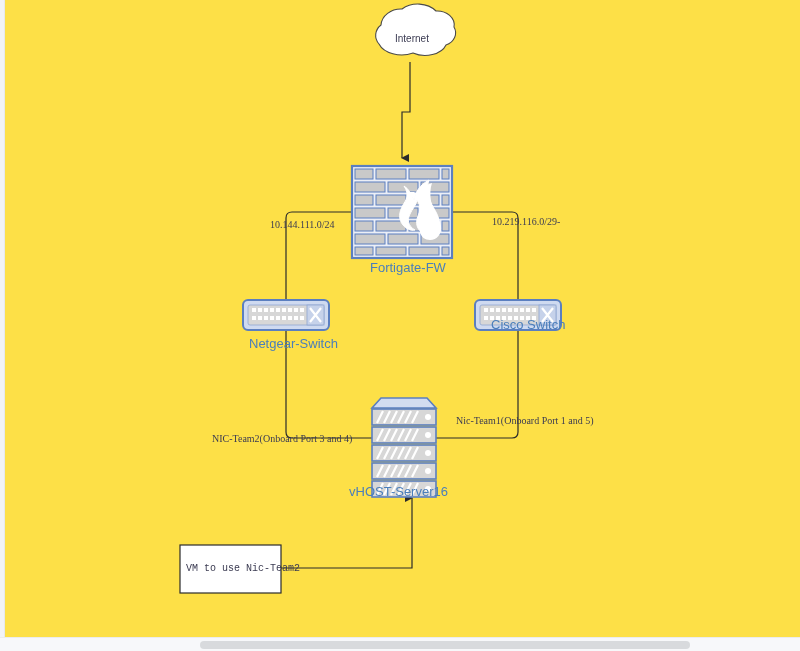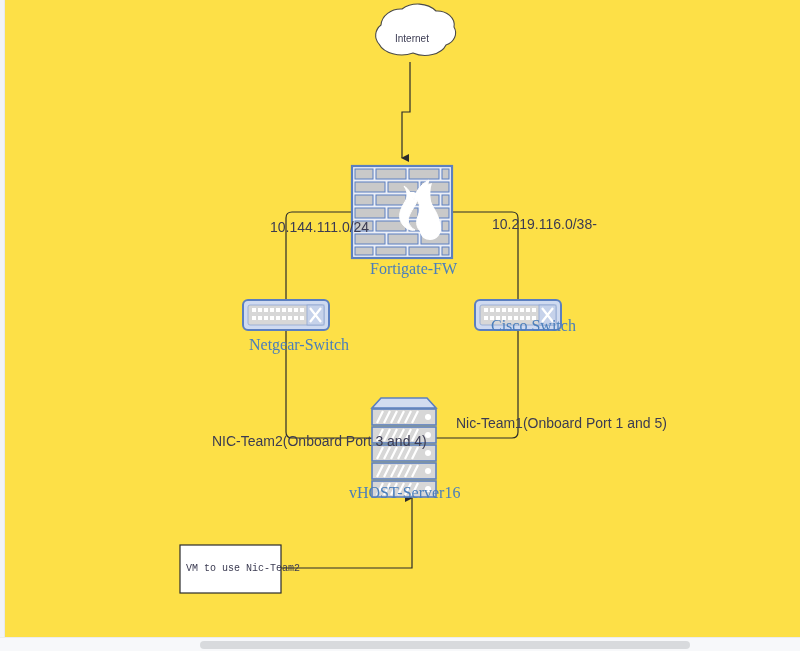--- a/index.html
+++ b/index.html
@@ -31,30 +31,30 @@
     border-right: 1px solid #e6e8eb;
     box-sizing: border-box;
   }
   .diagram-svg {
     position: absolute;
     left: 0; top: 0;
   }
   .node-label {
     position: absolute;
     color: #4a7ebb;
-    font-size: 16px;
-    font-family: Liberation Serif, serif;
+    font-size: 13px;
+    font-family: Liberation Sans, sans-serif;
     white-space: nowrap;
     text-align: center;
   }
   .edge-label {
     position: absolute;
     color: #3b3b52;
-    font-size: 14px;
-    font-family: Liberation Sans, sans-serif;
+    font-size: 10px;
+    font-family: Liberation Serif, serif;
     white-space: nowrap;
   }
   .cloud-label {
     position: absolute;
     color: #3b3b52;
     font-size: 10px;
     font-family: "Liberation Sans", sans-serif;
     white-space: nowrap;
   }
   .box-label {
@@ -308,21 +308,21 @@
   <div class="node-label" style="left:249px; top:336px;">Netgear-Switch</div>
 
   <div class="node-label" style="left:491px; top:317px;">Cisco Switch</div>
 
   <div class="node-label" style="left:349px; top:484px;">vHOST-Server16</div>
 
   <div class="box-label" style="left:186px; top:563px;">VM to use Nic-Team2</div>
 
   <div class="edge-label" style="left:270px; top:219px;">10.144.111.0/24</div>
 
-  <div class="edge-label" style="left:492px; top:216px;">10.219.116.0/38-</div>
+  <div class="edge-label" style="left:492px; top:216px;">10.219.116.0/29-</div>
 
   <div class="edge-label" style="left:212px; top:433px;">NIC-Team2(Onboard Port 3 and 4)</div>
 
   <div class="edge-label" style="left:456px; top:415px;">Nic-Team1(Onboard Port 1 and 5)</div>
 
 </div>
 
 <div id="scrollbar-track"></div>
 <div id="scrollbar-thumb" style="left: 200px; width: 490px;"></div>
 

